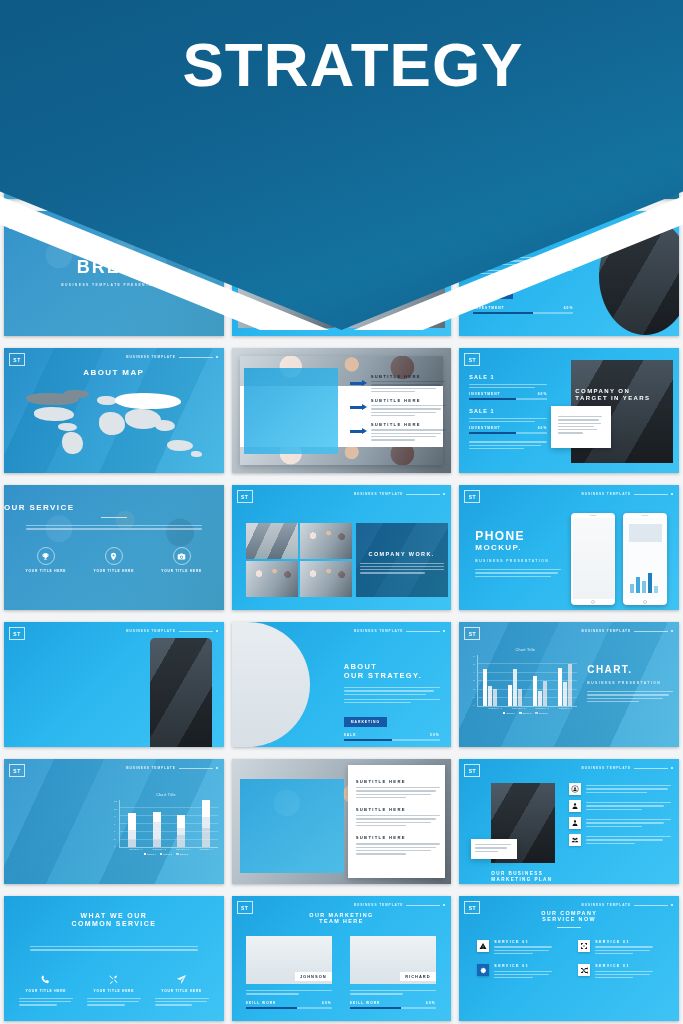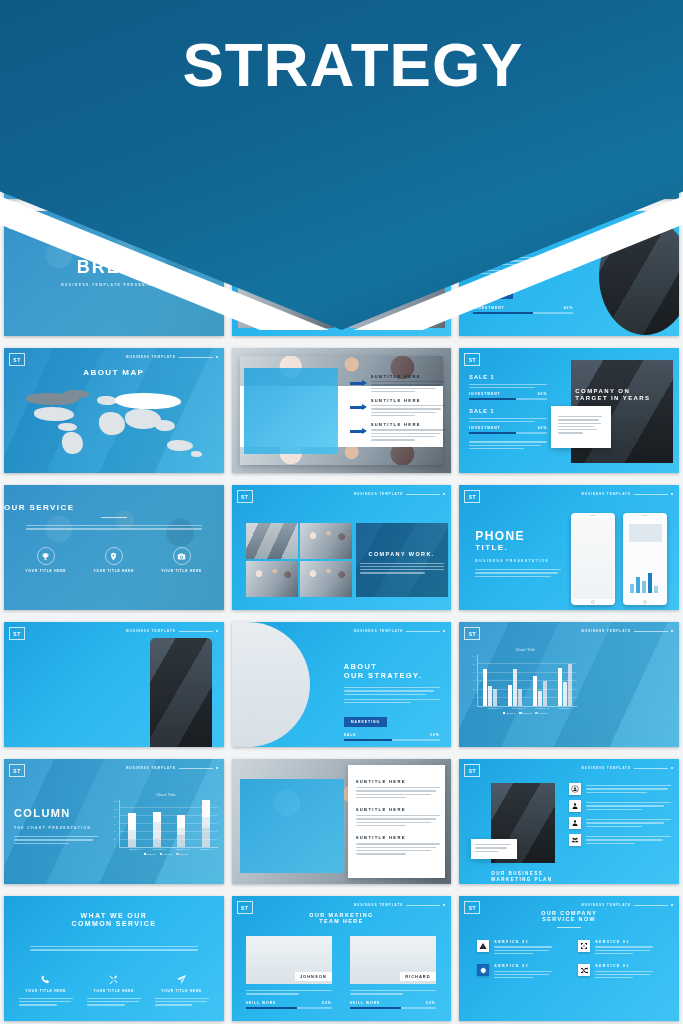--- a/index.html
+++ b/index.html
@@ -438,21 +438,21 @@
     <div class="cell">
       <div class="slide">
         <div class="st-badge">ST</div>
         <div class="topright">
           <span class="tl">BUSINESS TEMPLATE</span>
           <span class="rule"></span>
           <span class="dot"></span>
         </div>
         <div style="position:absolute;left:16px;top:44px;width:86px">
           <div class="h-title" style="font-size:12px">PHONE</div>
-          <div class="h-title" style="font-size:8px">TITLE.</div>
+          <div class="h-title" style="font-size:8px">MOCKUP.</div>
           <div class="sub-cap" style="margin-top:6px">BUSINESS PRESENTATION</div>
           <div class="lines" style="margin-top:6px">
               <i style="width:100%"></i>
               <i style="width:96%"></i>
               <i style="width:88%"></i>
             </div>
         </div>
         <div class="phone" style="left:112px;top:28px;width:44px;height:92px">
           <span class="spk"></span>
           <div class="scr photo" style="background-image:linear-gradient(#f2f3f4,#e3e5e7)"></div>
@@ -585,41 +585,42 @@
             <span>
                 <i style="background:#e3ecf2"></i>
                 <em style="font-style:normal">Series 2</em>
               </span>
             <span>
                 <i style="background:#c8d8e4"></i>
                 <em style="font-style:normal">Series 3</em>
               </span>
           </div>
         </div>
+        <div style="position:absolute;left:128px;top:42px;width:86px">
+          <div class="h-title" style="font-size:10px">CHART.</div>
+          <div class="sub-cap" style="margin-top:5px">BUSINESS PRESENTATION</div>
+          <div class="lines" style="margin-top:6px">
+              <i style="width:100%"></i>
+              <i style="width:95%"></i>
+              <i style="width:88%"></i>
+              <i style="width:60%"></i>
+            </div>
+        </div>
       </div>
     </div>
 
     <div class="cell">
       <div class="slide">
         <div class="photo" style="inset:0;opacity:.45"></div>
         <div class="tint soft"></div>
         <div class="st-badge">ST</div>
         <div class="topright">
           <span class="tl">BUSINESS TEMPLATE</span>
           <span class="rule"></span>
           <span class="dot"></span>
-        </div>
-        <div style="position:absolute;left:10px;top:48px;width:84px">
-          <div class="h-title" style="font-size:11px">COLUMN</div>
-          <div class="sub-cap" style="margin-top:6px">THE CHART PRESENTATION</div>
-          <div class="lines" style="margin-top:6px">
-              <i style="width:100%"></i>
-              <i style="width:94%"></i>
-              <i style="width:66%"></i>
-            </div>
         </div>
         <div class="chartbox" style="left:110px;top:34px;width:104px">
           <div class="chart-title">Chart Title</div>
           <div style="display:flex;margin-top:3px">
             <div style="display:flex;flex-direction:column;justify-content:space-between;height:48px;margin-right:2px">
               <span class="axlab">12</span>
               <span class="axlab">10</span>
               <span class="axlab">8</span>
               <span class="axlab">6</span>
               <span class="axlab">4</span>

